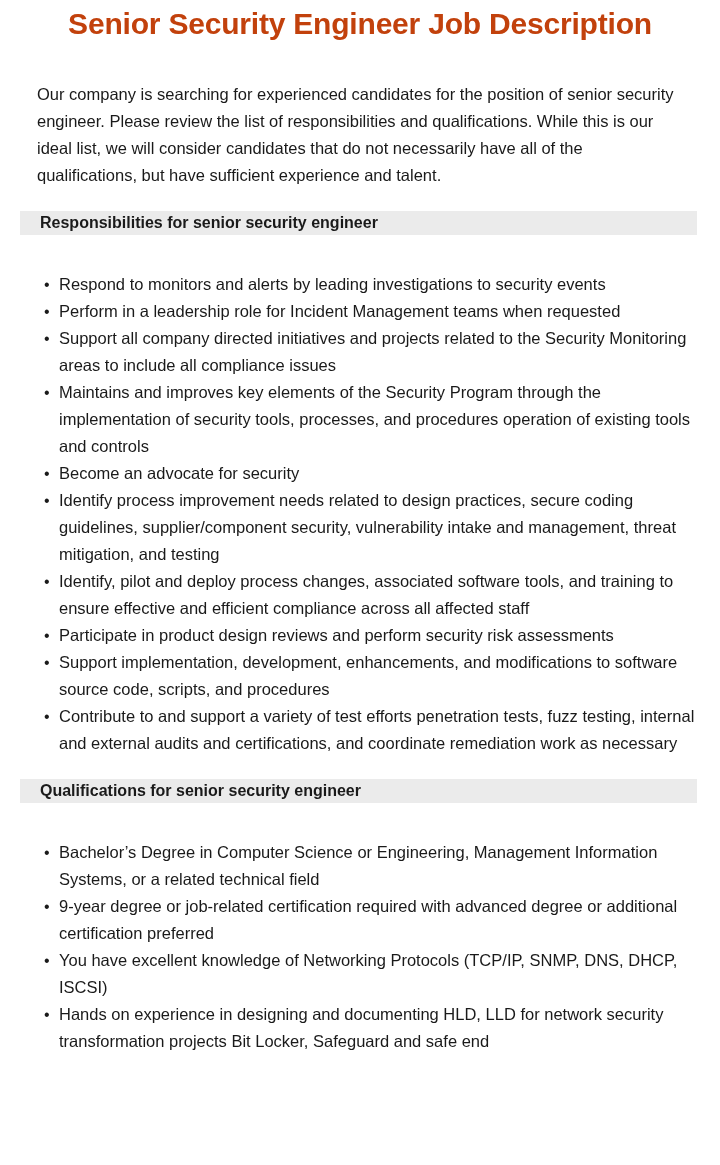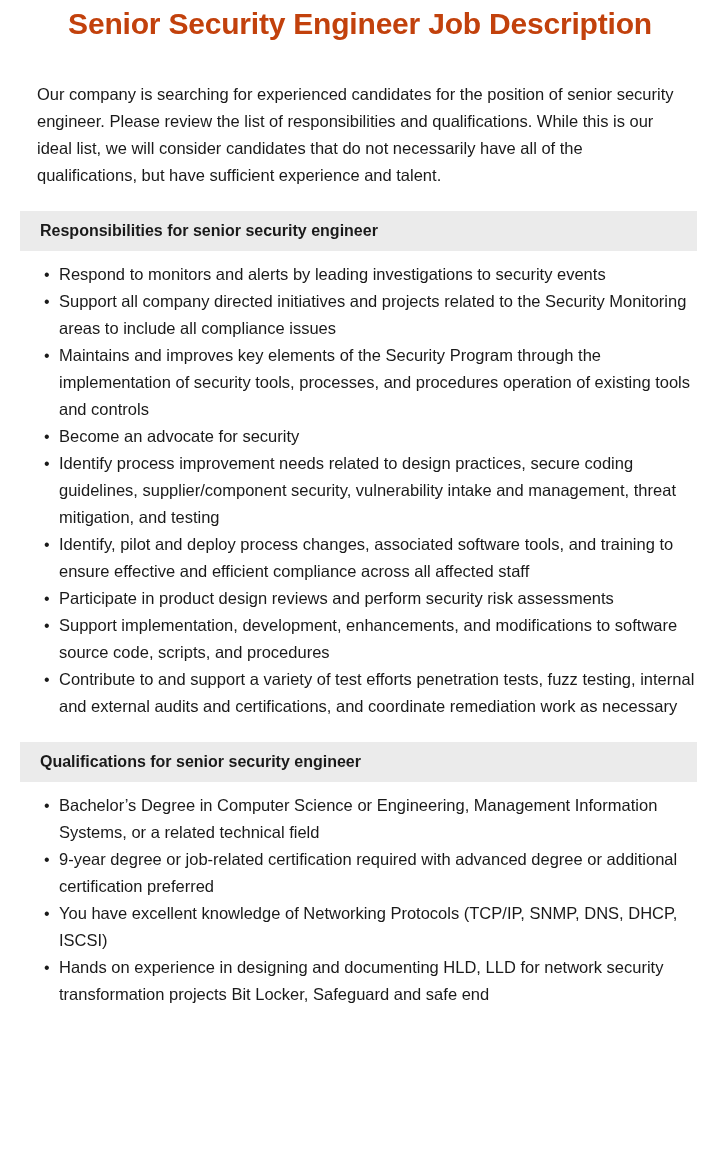--- a/index.html
+++ b/index.html
@@ -33,35 +33,35 @@
   .intro {
     margin: 17px;
     padding: 20px 22px 0 20px;
     font-size: 16.5px;
     line-height: 27px;
     color: #1a1a1a;
   }
   .section-header {
     margin: 22px 23px 0 20px;
     background: #ebebeb;
-    height: 40px;
+    height: 24px;
     display: flex;
     align-items: center;
     padding: 0 20px;
     box-sizing: border-box;
   }
   .section-header-text {
     font-size: 16px;
     font-weight: bold;
     line-height: 20px;
     color: #1a1a1a;
   }
   ul.bullets {
     margin: 0;
-    padding: 10px 24px 0 44px;
+    padding: 36px 24px 0 44px;
     list-style: none;
   }
   ul.bullets li {
     position: relative;
     font-size: 16.5px;
     line-height: 27px;
     padding-left: 15px;
     margin: 0 0 0 0;
     color: #1a1a1a;
   }
@@ -83,20 +83,21 @@
   <h1 class="doc-title">Senior Security Engineer Job Description</h1>
 
   <p class="intro">Our company is searching for experienced candidates for the position of senior security engineer. Please review the list of responsibilities and qualifications. While this is our ideal list, we will consider candidates that do not necessarily have all of the qualifications, but have sufficient experience and talent.</p>
 
   <div class="section-header">
     <span class="section-header-text">Responsibilities for senior security engineer</span>
   </div>
 
   <ul class="bullets">
     <li>Respond to monitors and alerts by leading investigations to security events</li>
+    <li>Perform in a leadership role for Incident Management teams when requested</li>
     <li>Support all company directed initiatives and projects related to the Security Monitoring areas to include all compliance issues</li>
     <li>Maintains and improves key elements of the Security Program through the implementation of security tools, processes, and procedures operation of existing tools and controls</li>
     <li>Become an advocate for security</li>
     <li>Identify process improvement needs related to design practices, secure coding guidelines, supplier/component security, vulnerability intake and management, threat mitigation, and testing</li>
     <li>Identify, pilot and deploy process changes, associated software tools, and training to ensure effective and efficient compliance across all affected staff</li>
     <li>Participate in product design reviews and perform security risk assessments</li>
     <li>Support implementation, development, enhancements, and modifications to software source code, scripts, and procedures</li>
     <li>Contribute to and support a variety of test efforts penetration tests, fuzz testing, internal and external audits and certifications, and coordinate remediation work as necessary</li>
   </ul>
 

